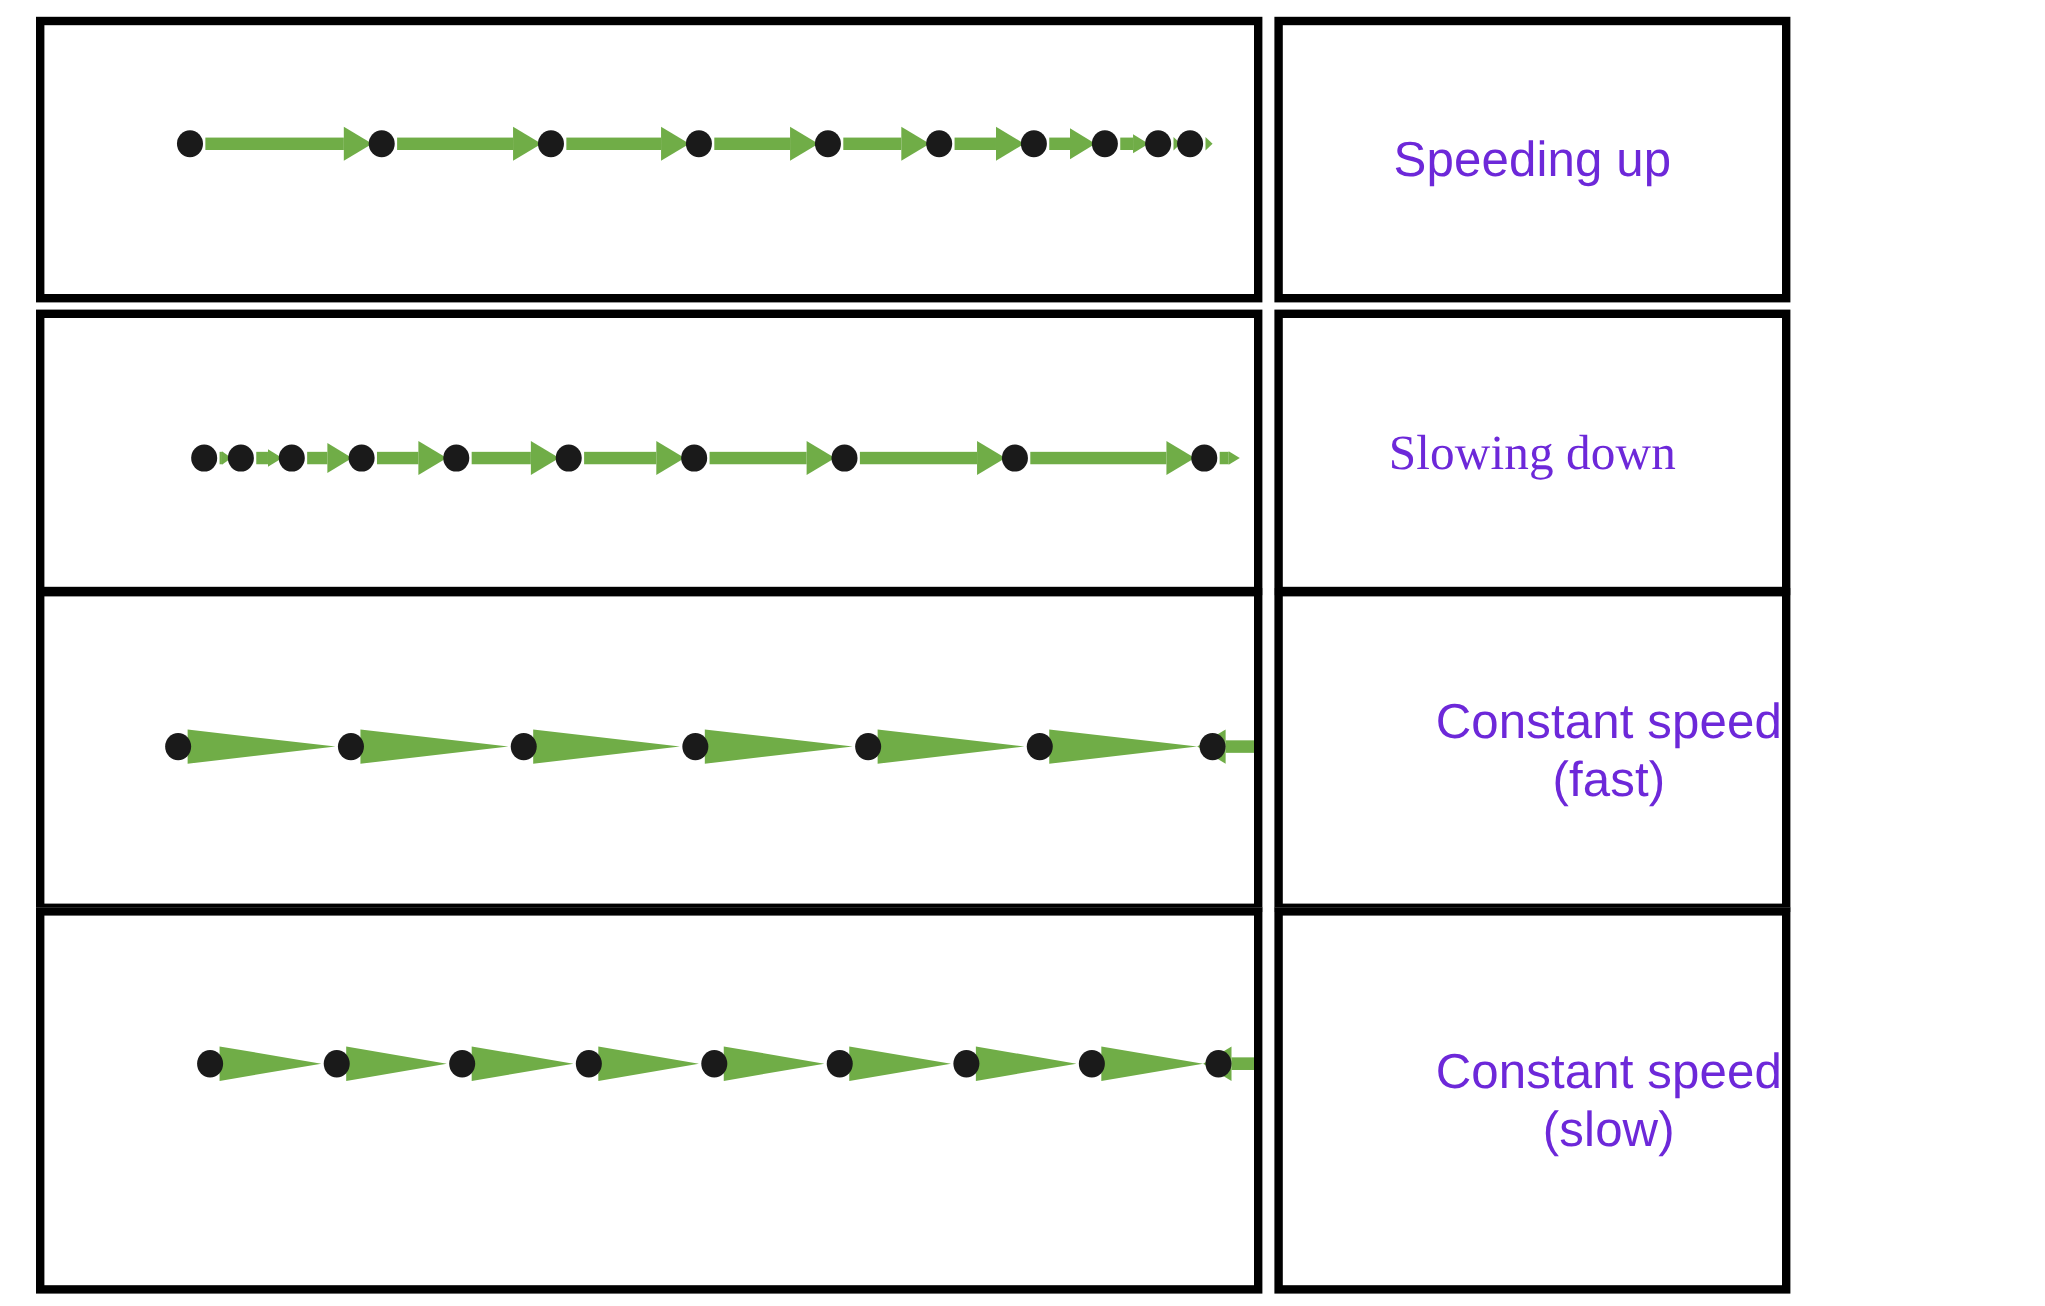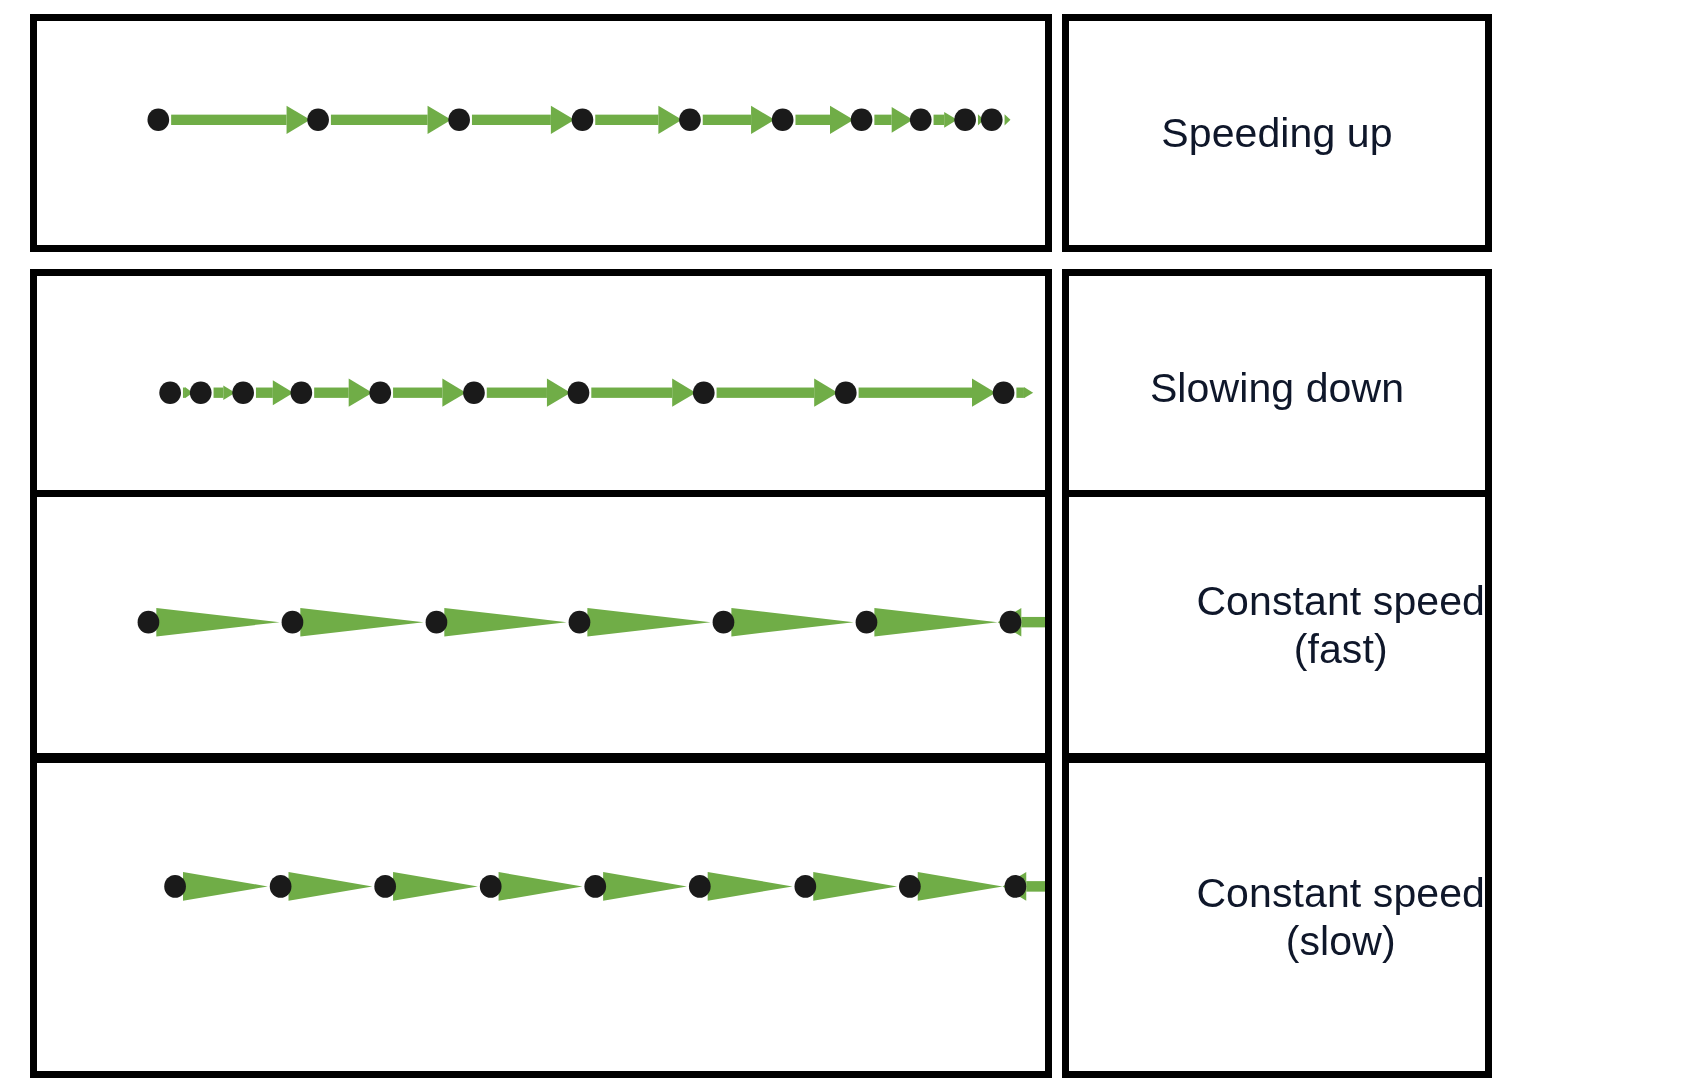--- a/index.html
+++ b/index.html
@@ -39,27 +39,27 @@
     background:#ffffff;
     flex:0 0 auto;
     display:flex;
     align-items:center;
     justify-content:center;
     text-align:center;
     line-height:1.18;
     font-size:41px;
     font-weight:400;
     letter-spacing:0.1px;
-    color:#0f172a;
+    color:#6d28d9;
   }
   .cell-label .label-text{display:block;white-space:pre-line;}
 
   
   #row-1{ top:0px;   height:238px; }
-  #row-2{ top:255px; height:238px; }
+  #row-2{ top:244px; height:238px;font-family:Liberation Serif, serif; }
   #row-3{ top:476px; height:270px; }
   #row-4{ top:742px; height:322px; }
 
   #row-1 .cell-diagram,#row-2 .cell-diagram{width:1022px;}
   #row-3 .cell-diagram,#row-4 .cell-diagram{width:1022px;}
   .gap{flex:0 0 10px;}
   #row-1 .cell-label,#row-2 .cell-label{width:430px;}
   #row-3 .cell-label,#row-4 .cell-label{width:430px;justify-content:flex-end;}
 
   

